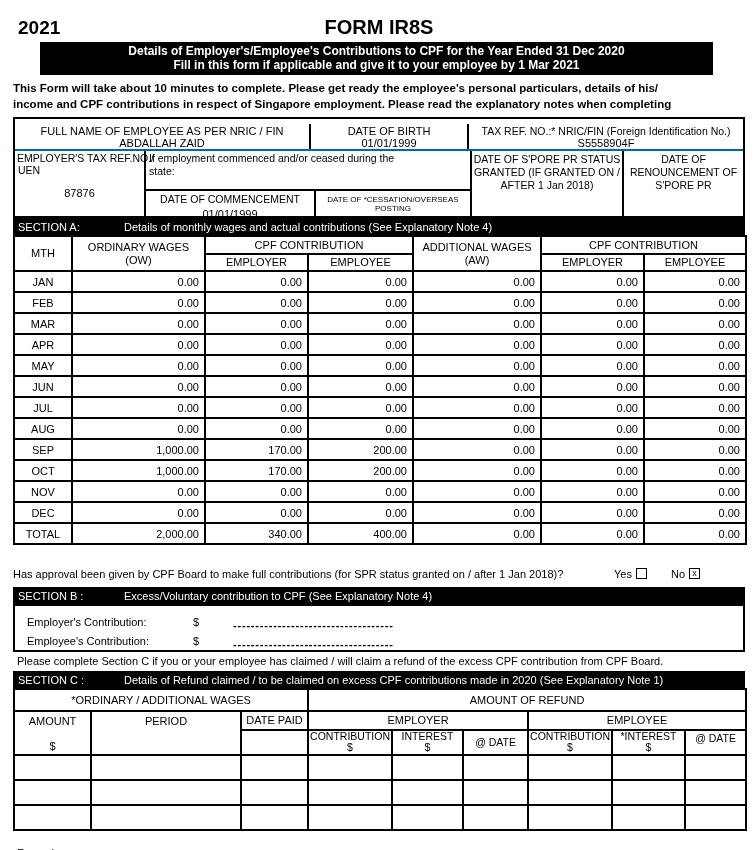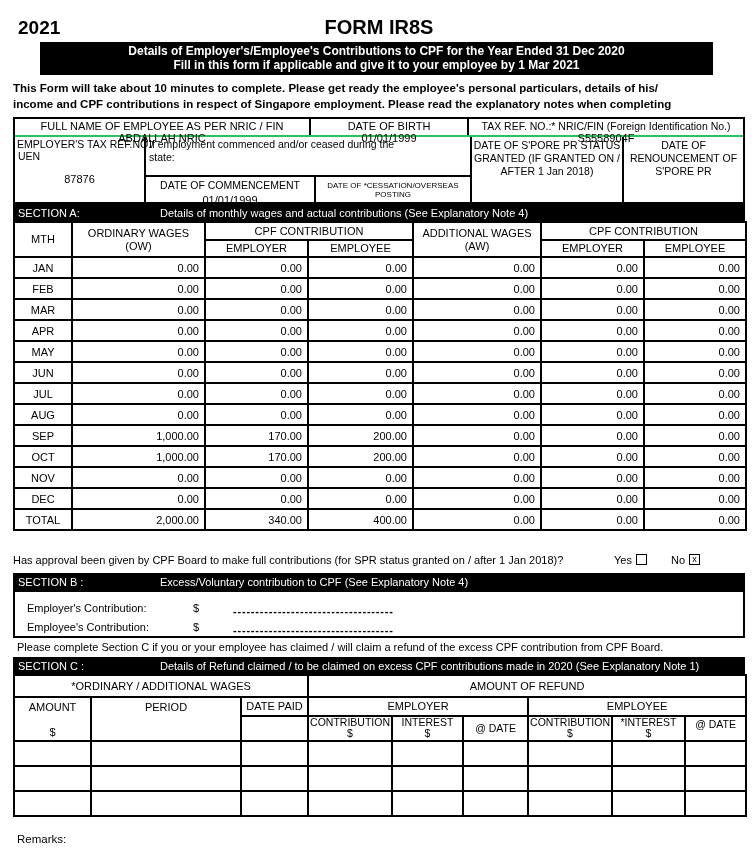--- a/index.html
+++ b/index.html
@@ -14,21 +14,21 @@
   .year { position:absolute; left:5px; bottom:1px; font-weight:bold; font-size:19px; }
   .form-title { text-align:center; font-weight:bold; font-size:20px; line-height:26px; }
   .banner {
     margin:2px 32px 0 27px; background:#000; color:#fff; font-weight:bold;
     font-size:12px; text-align:center; line-height:14px; padding:2px 0 3px;
   }
   .intro { margin-top:6px; font-weight:bold; font-size:11.5px; line-height:15.5px; }
 
   
   .details { margin-top:5px; border:2px solid #000; width:732px; font-size:11px; }
-  .d-row1 { display:flex; border-bottom:2px solid #22c55e; height:18px; }
+  .d-row1 { display:flex; border-bottom:2px solid #0369a1; height:32px;align-items:flex-end; }
   .d-row1 > div + div { border-left:2px solid #000; }
   .d-cell { text-align:center; padding-top:1px; }
   .w-name { width:294px; } .w-dob { width:158px; } .w-tax { flex:1; font-size:10.5px; }
   .d-val { margin-top:0px; font-size:11px; }
   .d-row2 { display:flex; height:65px; }
   .d-row2 > div + div { border-left:2px solid #000; }
   .w-empref { width:129px; }
   .empref-lbl { font-size:10.5px; padding:1px 0 0 2px; white-space:nowrap; overflow:visible; position:relative; z-index:2; }
   .empref-l2 { padding-left:3px; font-size:10.5px; }
   .empref-val { text-align:center; margin-top:11px; }
@@ -40,21 +40,21 @@
   .comm-lbl { font-size:10.5px; padding-top:2px; }
   .comm-val { margin-top:3px; }
   .w-cess { flex:1; text-align:center; }
   .cess-lbl { font-size:8px; line-height:9px; padding-top:4px; }
   .w-pr { width:152px; text-align:center; font-size:10.5px; line-height:13px; padding-top:2px; }
   .w-ren { flex:1; text-align:center; font-size:10.5px; line-height:13px; padding-top:2px; }
 
   
   .bar { background:#000; color:#fff; font-size:11px; height:17px; display:flex; align-items:center; padding-left:5px; width:732px; }
   .bar-label { width:106px; flex:none; }
-  .bar-desc { flex:1;margin-left:36px; }
+  .bar-desc { flex:1; }
 
   
   .tableA { width:732px; border-collapse:collapse; table-layout:fixed; font-size:11px; }
   .tableA th, .tableA td { border:2px solid #000; font-weight:normal; padding:0; }
   .tableA thead th { text-align:center; line-height:13px; }
   .tableA .h1 th { height:18px; }
   .tableA .h2 th { height:17px; }
   .tableA td { height:21px; }
   .tableA .c-mth { text-align:center; }
   .tableA .c-num { text-align:right; padding-right:5px; }
@@ -106,21 +106,21 @@
 
   <div class="intro">
     <div>This Form will take about 10 minutes to complete. Please get ready the employee's personal particulars, details of his/</div>
     <div>income and CPF contributions in respect of Singapore employment. Please read the explanatory notes when completing</div>
   </div>
 
   <div class="details">
     <div class="d-row1">
       <div class="d-cell w-name">
         <div class="d-lbl">FULL NAME OF EMPLOYEE AS PER NRIC / FIN</div>
-        <div class="d-val">ABDALLAH NRIC</div>
+        <div class="d-val">ABDALLAH ZAID</div>
       </div>
       <div class="d-cell w-dob">
         <div class="d-lbl">DATE OF BIRTH</div>
         <div class="d-val">01/01/1999</div>
       </div>
       <div class="d-cell w-tax">
         <div class="d-lbl">TAX REF. NO.:* NRIC/FIN (Foreign Identification No.)</div>
         <div class="d-val">S5558904F</div>
       </div>
     </div>

